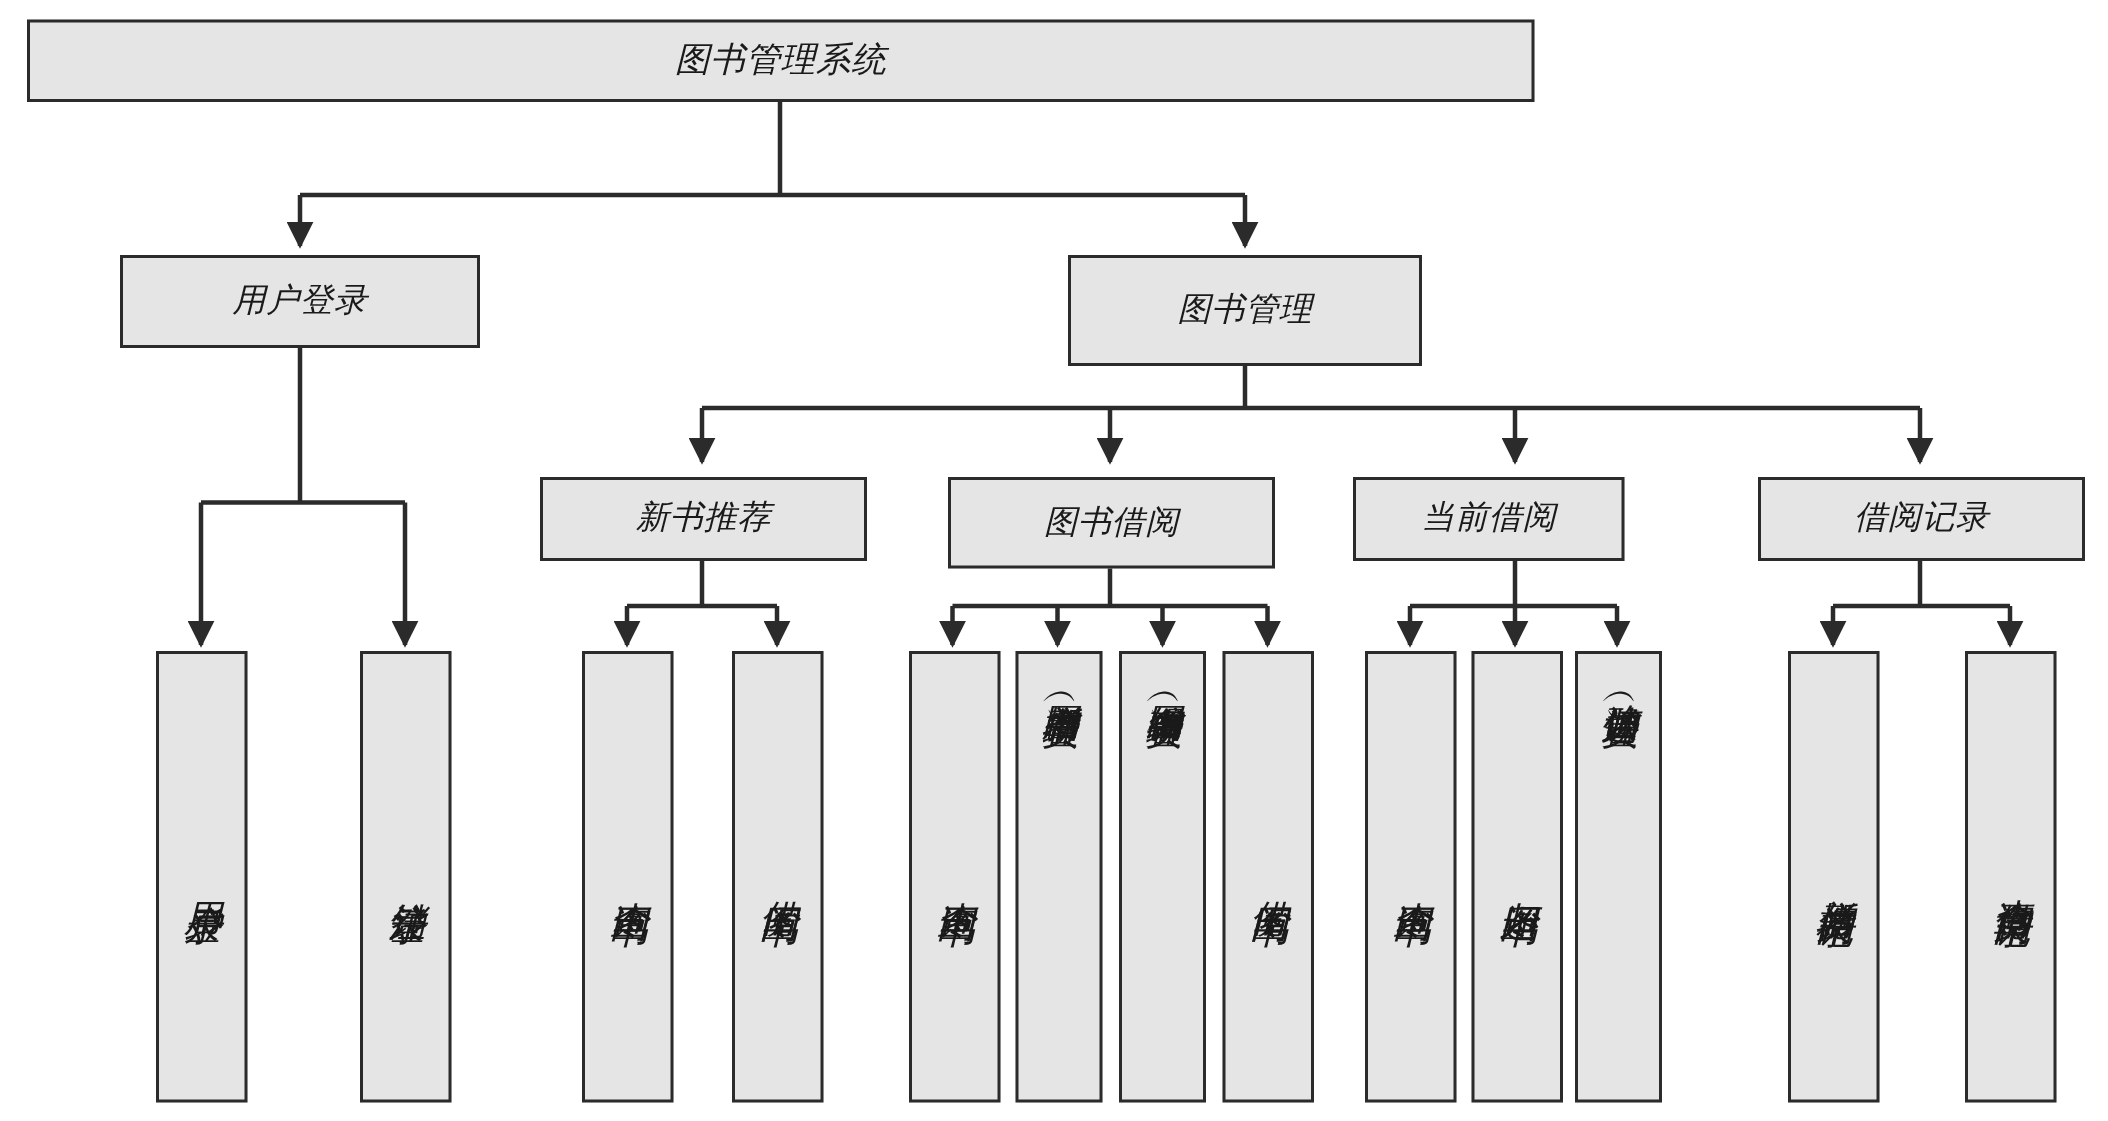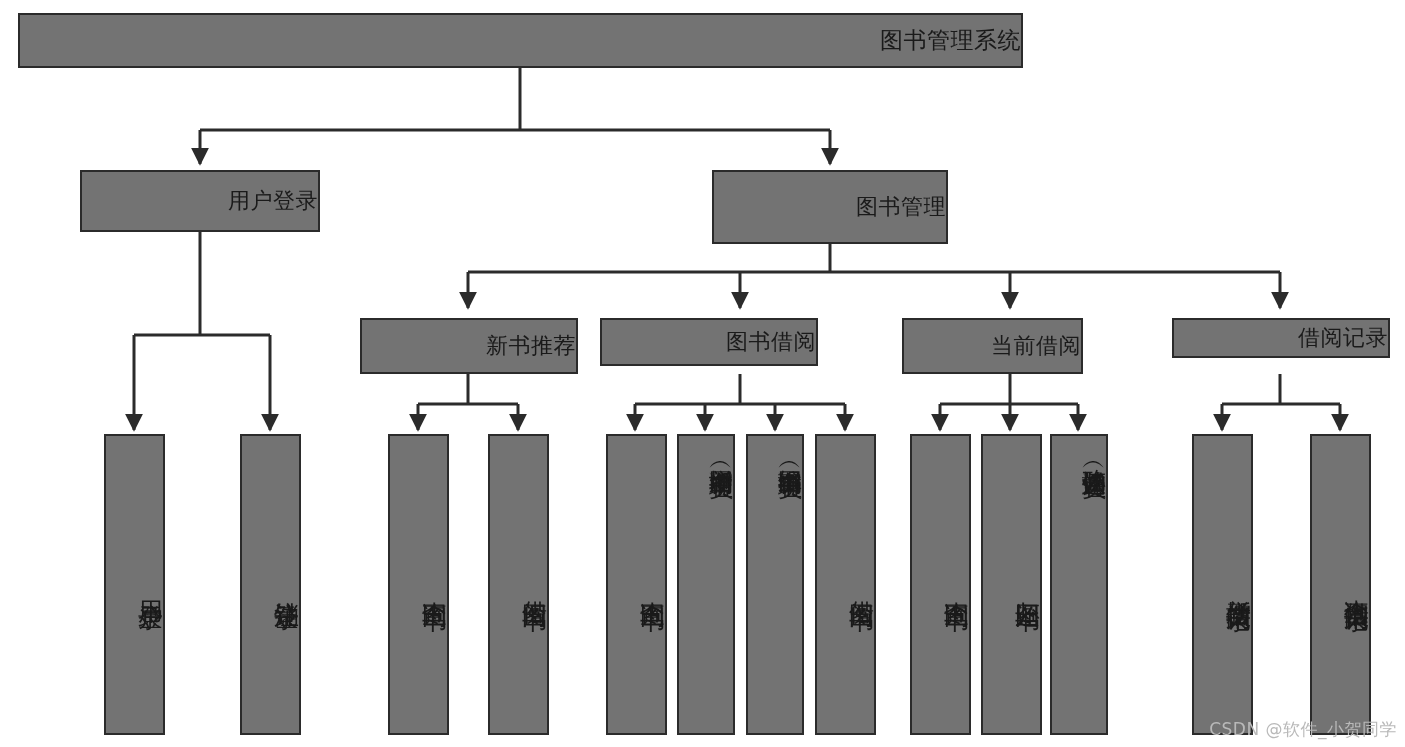--- a/index.html
+++ b/index.html
@@ -22,27 +22,28 @@
     position: absolute;
     left: 0;
     top: 0;
     width: 1405px;
     height: 747px;
     pointer-events: none;
   }
   .node {
     position: absolute;
     box-sizing: border-box;
-    background: #737373;
+    background: #e5e5e5;
     border: 2px solid #2b2b2b;
     display: flex;
     align-items: center;
-    justify-content: flex-end;
+    justify-content: center;
     color: #1a1a1a;
     z-index: 3;
+    font-style: italic;
   }
   .node .label {
     display: block;
     text-align: center;
     line-height: 1.18;
     letter-spacing: 0.5px;
   }
   
   .node.horiz .label {
     font-size: 22px;
@@ -146,27 +147,27 @@
   <div class="node horiz" style="left:80px; top:170px; width:240px; height:62px;">
     <span class="label">用户登录</span>
   </div>
   <div class="node horiz" style="left:712px; top:170px; width:236px; height:74px;">
     <span class="label">图书管理</span>
   </div>
 
   <div class="node horiz" style="left:360px; top:318px; width:218px; height:56px;">
     <span class="label">新书推荐</span>
   </div>
-  <div class="node horiz" style="left:600px; top:318px; width:218px; height:48px;">
+  <div class="node horiz" style="left:632px; top:318px; width:218px; height:61px;">
     <span class="label">图书借阅</span>
   </div>
   <div class="node horiz" style="left:902px; top:318px; width:181px; height:56px;">
     <span class="label">当前借阅</span>
   </div>
-  <div class="node horiz" style="left:1172px; top:318px; width:218px; height:40px;">
+  <div class="node horiz" style="left:1172px; top:318px; width:218px; height:56px;">
     <span class="label">借阅记录</span>
   </div>
 
   <div class="node vert mid" style="left:104px; top:434px; width:61px; height:301px;">
     <span class="label">用户登录</span>
   </div>
   <div class="node vert mid" style="left:240px; top:434px; width:61px; height:301px;">
     <span class="label">注销登录</span>
   </div>
 
@@ -200,15 +201,14 @@
     <span class="label">确认归还（管理员）</span>
   </div>
 
   <div class="node vert mid" style="left:1192px; top:434px; width:61px; height:301px;">
     <span class="label">新增借阅记录</span>
   </div>
   <div class="node vert mid" style="left:1310px; top:434px; width:61px; height:301px;">
     <span class="label">查询借阅记录</span>
   </div>
 
-  <div id="watermark">CSDN @软件_小贺同学</div>
 
 </div>
 
 </body></html>

